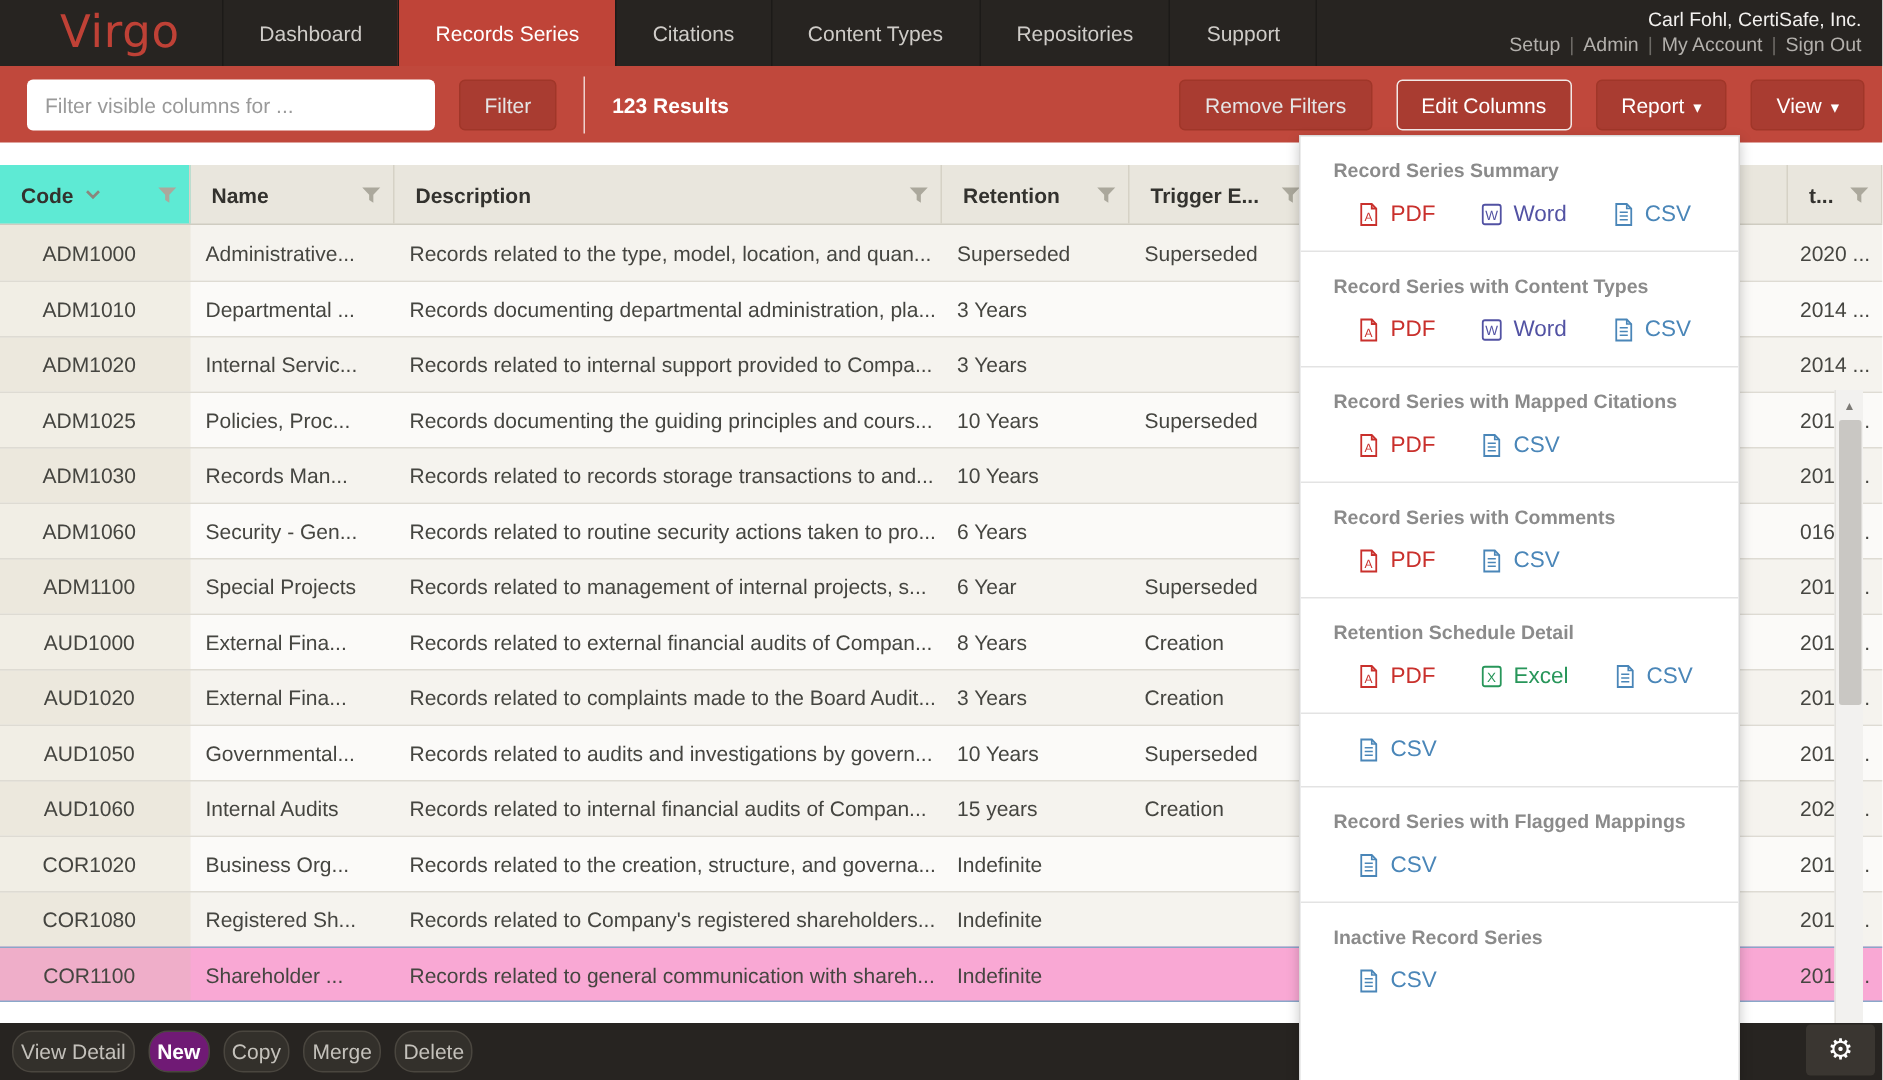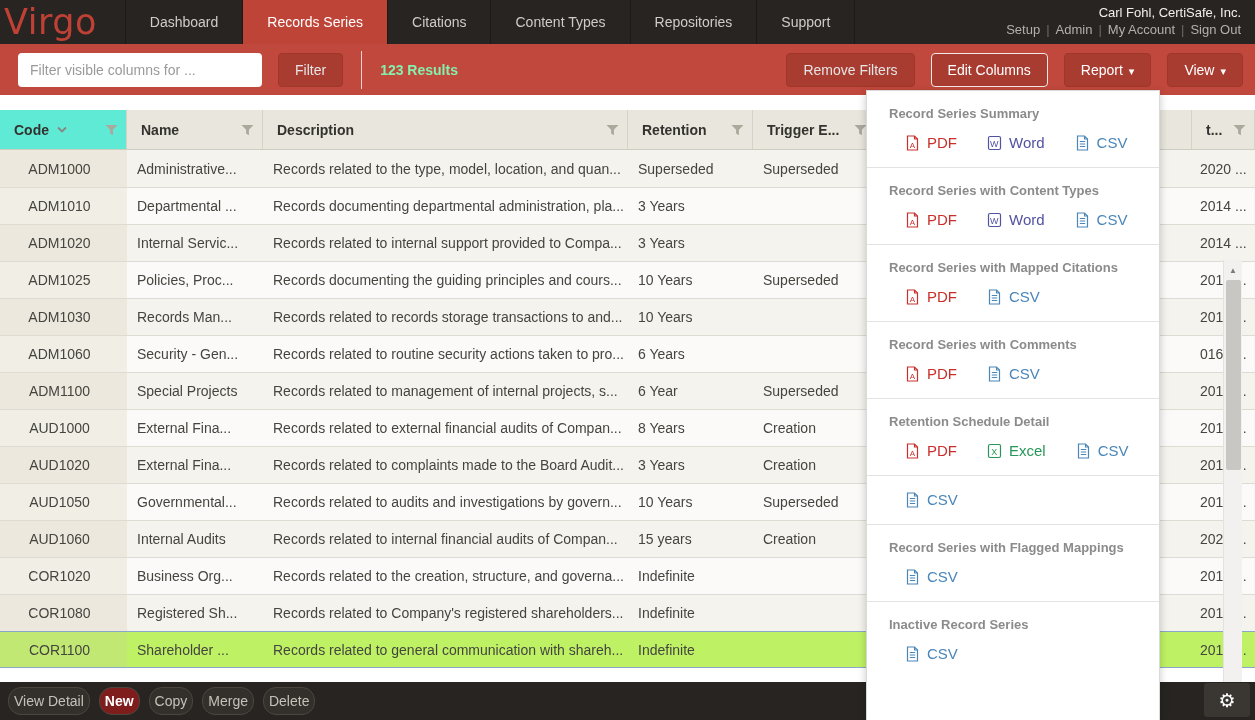--- a/index.html
+++ b/index.html
@@ -2,77 +2,77 @@
 <html><head>
 <meta charset="utf-8">
 <style>
   * { margin:0; padding:0; box-sizing:border-box; }
   html,body { width:1255px; height:720px; }
   body { font-family:"Liberation Sans", sans-serif; background:#fff; position:relative; overflow:hidden; }
   .app { position:absolute; inset:0; width:1255px; height:720px; background:#fff; }
 
   
   .topnav { position:absolute; top:0; left:0; width:100%; height:44px; background:#272421; display:flex; align-items:stretch; }
-  .logo { color:#bf4136; font-size:35px; line-height:44px; padding:0 28px 0 4px; font-family:"DejaVu Sans", sans-serif; letter-spacing:0.5px; cursor:pointer; }
+  .logo { color:#bf4136; font-size:30px; line-height:44px; padding:0 28px 0 4px; font-family:"DejaVu Sans", sans-serif; letter-spacing:0.5px; cursor:pointer;margin-left:36px; }
   .nav-tabs { display:flex; align-items:stretch; }
   .nav-tab { display:flex; align-items:center; padding:0 24px; color:#cfccc8; font-size:14px; border-left:1px solid #1c1a18; cursor:pointer; }
   .nav-tab:last-child { border-right:1px solid #1c1a18; }
   .nav-tab.active { background:#bf4438; color:#fff;text-align:right; }
   .user-area { margin-left:auto; text-align:right; padding:4px 14px 0 0; line-height:17px; }
   .user-name { color:#f2f0ee; font-size:13px; }
   .user-links { color:#8f8c88; font-size:13px; }
   .user-links a { color:#b3b0ac; text-decoration:none; cursor:pointer; }
   .user-links .sep { color:#6d6a66; margin:0 6px; }
 
   
   .filter-bar { position:absolute; top:44px; left:0; width:100%; height:51px; background:#c0483c; display:flex; align-items:center; padding:0 12px 0 18px; }
-  .filter-input { width:244px; height:34px; border:none; border-radius:4px; padding:0 12px; font-size:14px; color:#444; outline:none; font-family:"Liberation Sans", sans-serif; }
+  .filter-input { width:272px; height:34px; border:none; border-radius:4px; padding:0 12px; font-size:14px; color:#444; outline:none; font-family:"Liberation Sans", sans-serif; }
   .filter-input::placeholder { color:#9a9a9a; }
   .rb-btn { height:34px; border-radius:4px; border:1px solid #a03629; background:#a93c31; color:#fff; font-size:14px; padding:0 16px; margin-left:16px; cursor:pointer; font-family:"Liberation Sans", sans-serif; }
   .rb-btn.muted { color:#e5e5e5; }
   .rb-btn.outline { border:1px solid #f2e8e6; }
   .rb-btn .caret { font-size:11px; margin-left:6px; }
   .vdiv { width:1px; height:38px; background:rgba(255,255,255,0.75); margin:0 18px; }
-  .results { color:#86efac; font-size:14px; font-weight:bold; }
+  .results { color:#ffffff; font-size:14px; font-weight:bold; }
   .rb-spacer { flex:1; }
 
   
   .table-wrap { position:absolute; top:110px; left:0; width:1255px; height:558px; background:#fff; }
   .thead { display:flex; height:40px; background:#e9e6dd; border-bottom:1px solid #cfccc1; }
   .th { display:flex; align-items:center; padding:0 8px 0 14px; font-size:14px; font-weight:bold; color:#33322e; border-right:1px solid #d6d2c6; overflow:hidden; white-space:nowrap; cursor:pointer; }
   .th.sorted { background:#5eead4; }
   .th .flt { margin-left:auto; display:flex; align-items:center; cursor:pointer; }
   .th .sort { margin-left:7px; display:flex; align-items:center; }
   .tbody { position:relative; }
   .row { display:flex; height:37px; border-top:1px solid #dedbd3; cursor:pointer; }
   .row:first-child { border-top:none; }
   .row:nth-child(odd)  { background:#f5f3ee; }
   .row:nth-child(even) { background:#fbfaf8; }
-  .row.sel { background:#bef264; border-top-color:#8aa7c9; border-bottom:1px solid #8aa7c9; }
+  .row.sel { background:#f9a8d4; border-top-color:#8aa7c9; border-bottom:1px solid #8aa7c9; }
   .td { display:flex; align-items:center; padding:0 8px 0 10px; font-size:14px; color:#454540; overflow:hidden; white-space:nowrap; }
   .c-code { width:127px; }
   .c-name { width:136px; }
   .c-desc { width:365px; }
   .c-ret  { width:125px; }
   .c-trig { width:123px; }
   .c-fill { flex:1; }
   .c-upd  { width:63px; }
   .td.c-code { justify-content:center; background:rgba(203,194,166,0.22); padding-left:0; }
   .td.c-upd { padding:0 0 0 8px; }
 
   
   .vscroll { position:absolute; top:150px; right:13px; width:19px; height:518px; background:#f2f1ef; border-left:1px solid #e4e2de; }
   .vscroll .arrow { position:absolute; left:0; width:100%; text-align:center; color:#7c7a76; font-size:8px; line-height:14px; cursor:pointer; }
   .vscroll .arrow.up { top:4px; }
   .vscroll .thumb { position:absolute; left:2px; width:15px; top:20px; height:190px; background:#c9c7c3; border-radius:2px; cursor:pointer; }
 
   
   .bottombar { position:absolute; left:0; bottom:0; width:100%; height:38px; background:#272421; display:flex; align-items:center; padding:0 8px; gap:9px; }
   .bb-btn { height:28px; padding:0 5px; background:#33302b; border:1px solid #4a463f; border-radius:13px; color:#c4c1bb; font-size:14px; cursor:pointer; font-family:"Liberation Sans", sans-serif; }
-  .bb-btn.primary { background:#7f1d1d; color:#ffffff; font-weight:bold; }
+  .bb-btn.primary { background:#701a75; color:#ffffff; font-weight:bold; }
   .gear-btn { position:absolute; right:5px; bottom:3px; width:46px; height:34px; background:#3a3631; border:none; border-radius:3px; color:#fff; font-size:19px; cursor:pointer; }
 
   
   .report-menu { position:absolute; top:90px; left:866px; width:294px; bottom:0; background:#fff; border:1px solid #d9d9d9; border-bottom:none; box-shadow:0 3px 8px rgba(0,0,0,0.22); overflow:hidden; z-index:10; }
   .menu-group { padding:15px 0 16px 0; border-top:1px solid #e3e3e3; }
   .menu-group:first-child { border-top:none; }
   .menu-title { color:#8b8b8b; font-size:13px; font-weight:bold; padding:0 16px 0 22px; margin-bottom:13px; white-space:nowrap; }
   .menu-links { display:flex; padding-left:38px; gap:30px; }
   .menu-link { display:flex; align-items:center; gap:7px; font-size:15px; text-decoration:none; cursor:pointer; white-space:nowrap; }
   .menu-link svg { display:block; }

